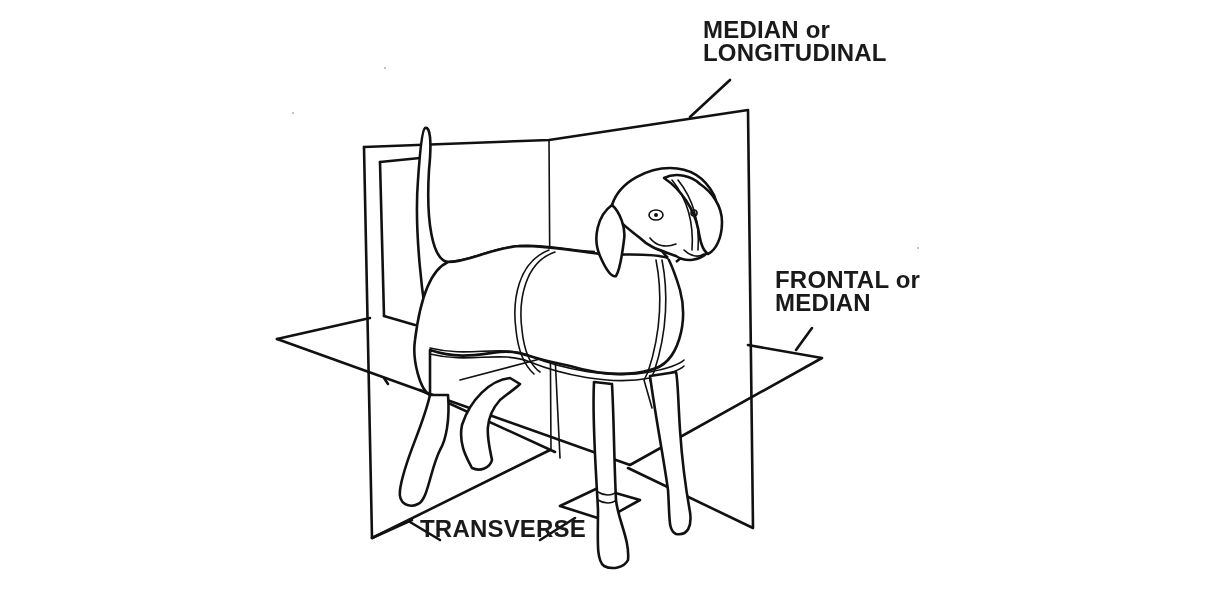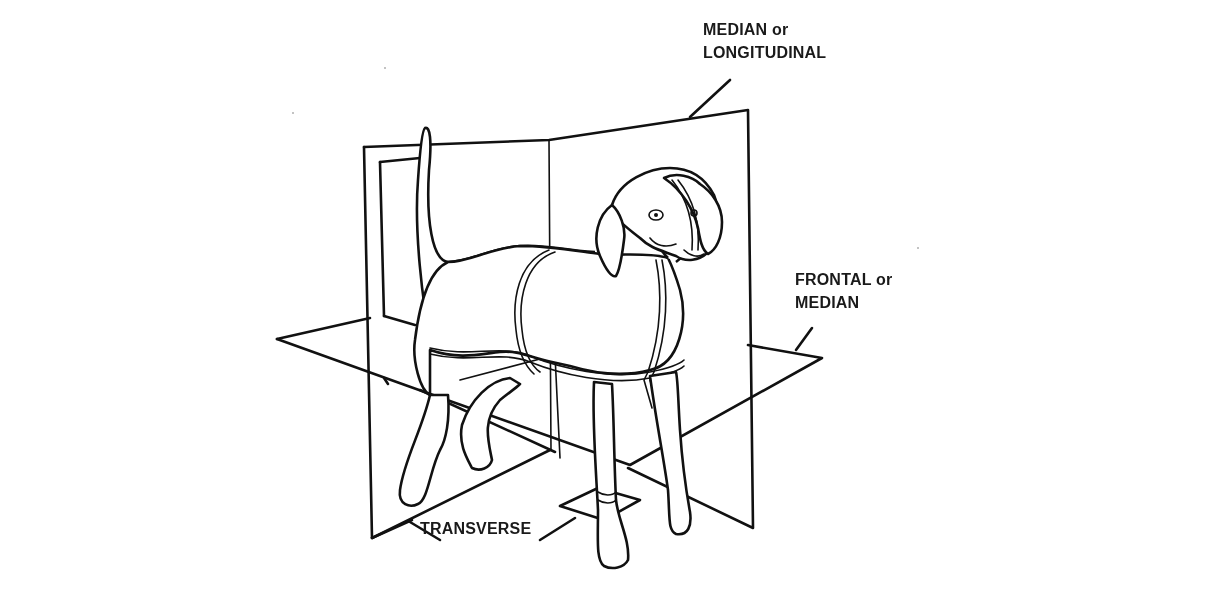--- a/index.html
+++ b/index.html
@@ -1,18 +1,18 @@
 <!DOCTYPE html>
 <html><head>
 <meta charset="utf-8">
 <style>
   html,body{margin:0;padding:0;background:#ffffff;}
   body{width:1206px;height:610px;position:relative;overflow:hidden;font-family:"Liberation Sans",sans-serif;}
   #canvas{position:absolute;left:0;top:0;width:1206px;height:610px;}
-  .label{position:absolute;font-family:"Liberation Sans",sans-serif;font-weight:bold;font-size:16px;line-height:23px;color:#1a1a1a;letter-spacing:0.2px;white-space:nowrap;}
+  .label{position:absolute;font-family:"Liberation Sans",sans-serif;font-weight:bold;font-size:24px;line-height:23px;color:#1a1a1a;letter-spacing:0.2px;white-space:nowrap;}
   .label span{display:block;}
   .ln{fill:none;stroke:#111;stroke-width:2.6;stroke-linecap:round;stroke-linejoin:round;}
   .thin{fill:none;stroke:#111;stroke-width:1.6;stroke-linecap:round;stroke-linejoin:round;}
   .fillw{fill:#fff;stroke:#111;stroke-width:2.6;stroke-linejoin:round;}
 </style>
 </head>
 <body>
 
 <svg id="canvas" viewBox="0 0 1206 610" xmlns="http://www.w3.org/2000/svg">
 
@@ -88,20 +88,20 @@
   <circle cx="293" cy="113" r="0.8" fill="#777"></circle>
   <circle cx="385" cy="68" r="0.8" fill="#777"></circle>
   <circle cx="918" cy="248" r="0.8" fill="#777"></circle>
 </svg>
 
 <div class="label" style="left:703px;top:18px;">
   <span>MEDIAN or</span>
   <span>LONGITUDINAL</span>
 </div>
 
-<div class="label" style="left:795px;top:268px;">
+<div class="label" style="left:775px;top:268px;">
   <span>FRONTAL or</span>
   <span>MEDIAN</span>
 </div>
 
 <div class="label" style="left:420px;top:517px;">
   <span>TRANSVERSE</span>
 </div>
 
 </body></html>

